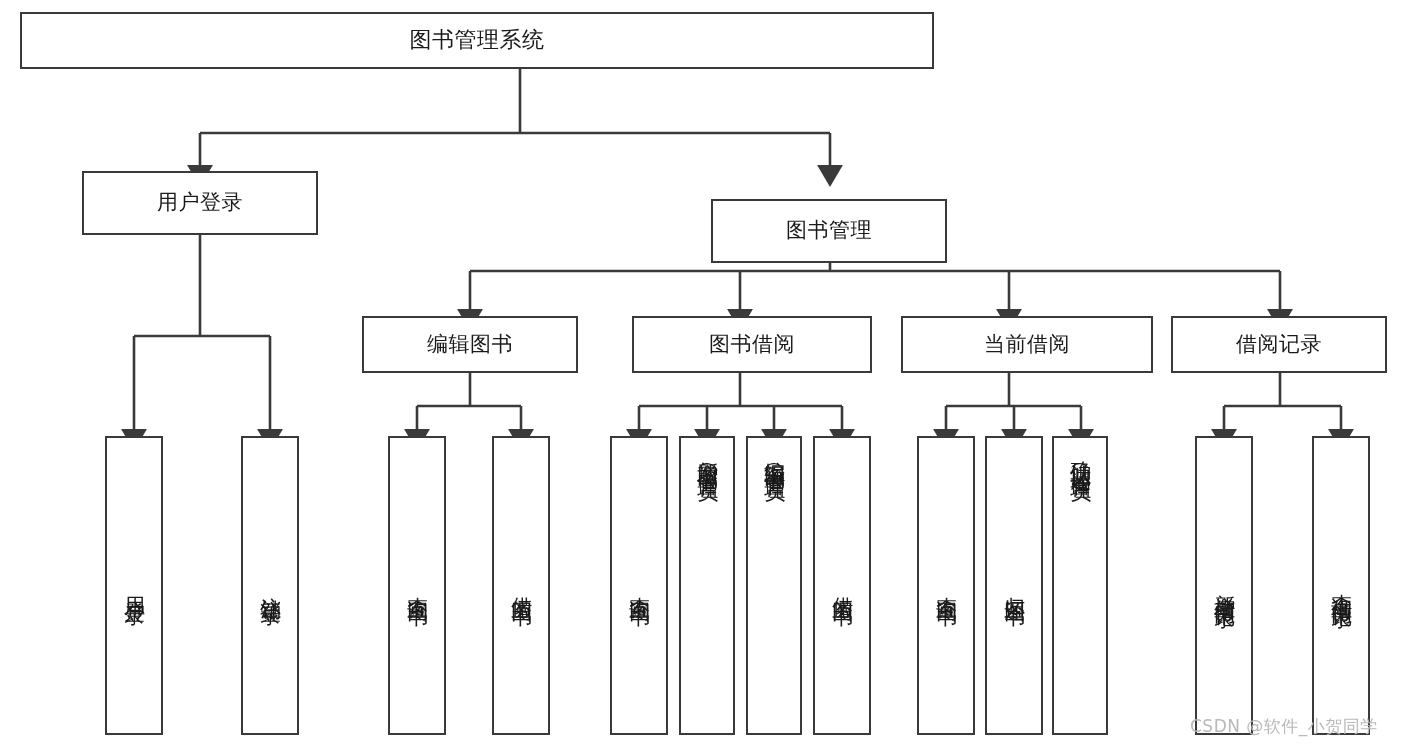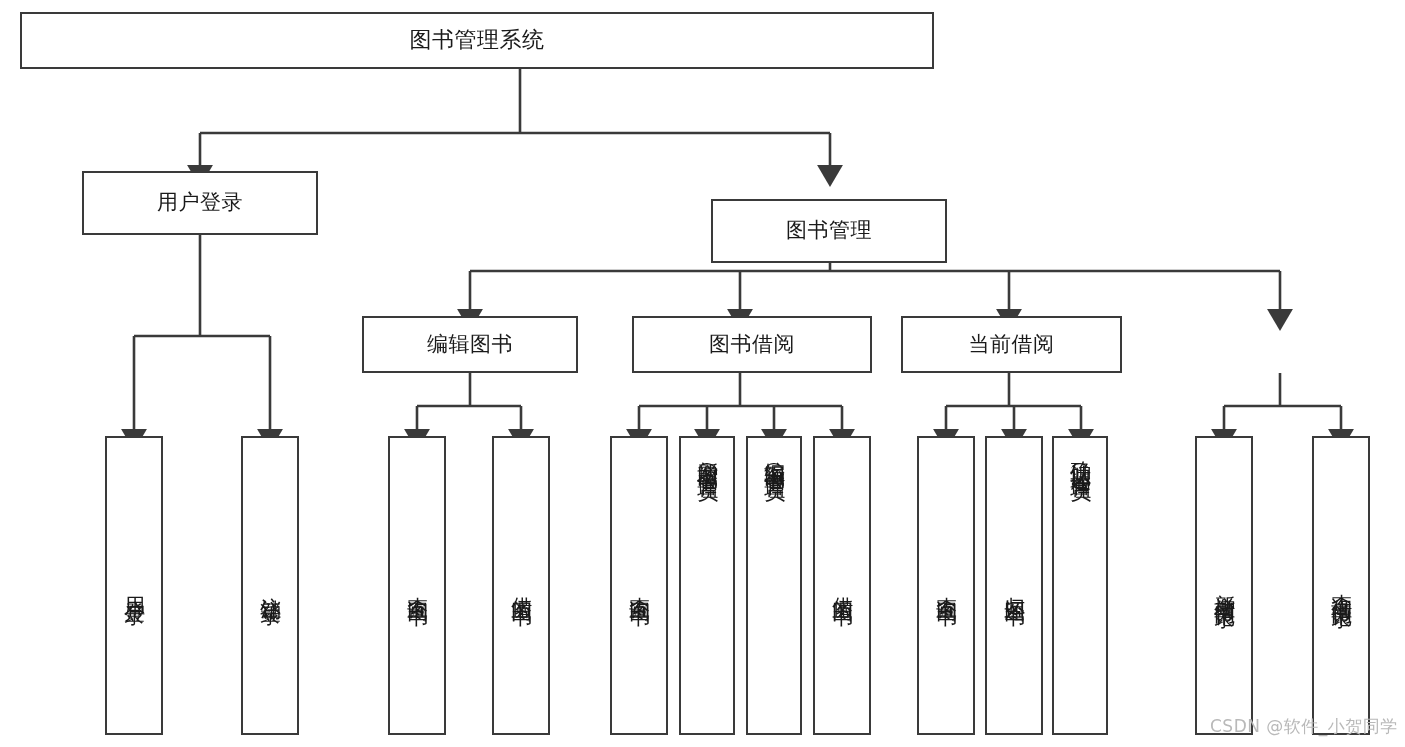--- a/index.html
+++ b/index.html
@@ -67,21 +67,20 @@
   .node.vert.centered {
     align-items: center;
     padding-top: 0;
   }
   .watermark {
     position: absolute;
     font-size: 17px;
     color: #b9b9b9;
     white-space: nowrap;
     letter-spacing: 0.5px;
-    margin-left: 20px;
   }
 </style>
 </head>
 <body>
 
 <div id="diagram-root">
 
   <svg id="edges-layer" width="1405" height="747" viewBox="0 0 1405 747" xmlns="http://www.w3.org/2000/svg">
     <defs>
       <marker id="arrowhead" markerWidth="9" markerHeight="10" refX="1.2" refY="5" orient="auto" markerUnits="strokeWidth">
@@ -142,22 +141,25 @@
   <div class="node horiz" style="left:711px; top:171px; width:236px; height:64px;margin-top:28px;">
     <span class="node-label">图书管理</span>
   </div>
 
   <div class="node horiz" style="left:362px; top:316px; width:216px; height:57px;">
     <span class="node-label">编辑图书</span>
   </div>
   <div class="node horiz" style="left:632px; top:316px; width:240px; height:57px;">
     <span class="node-label">图书借阅</span>
   </div>
-  <div class="node horiz" style="left:901px; top:316px; width:221px; height:57px;">
+  <div class="node horiz" style="left:901px; top:316px; width:252px; height:57px;">
     <span class="node-label">当前借阅</span>
+  </div>
+  <div class="node horiz" style="left:1171px; top:316px; width:216px; height:57px;">
+    <span class="node-label">借阅记录</span>
   </div>
 
   <div class="node vert centered" style="left:105px; top:436px; width:58px; height:299px;">
     <span class="node-label">用户登录</span>
   </div>
   <div class="node vert centered" style="left:241px; top:436px; width:58px; height:299px;">
     <span class="node-label">注销登录</span>
   </div>
 
   <div class="node vert centered" style="left:388px; top:436px; width:58px; height:299px;">

